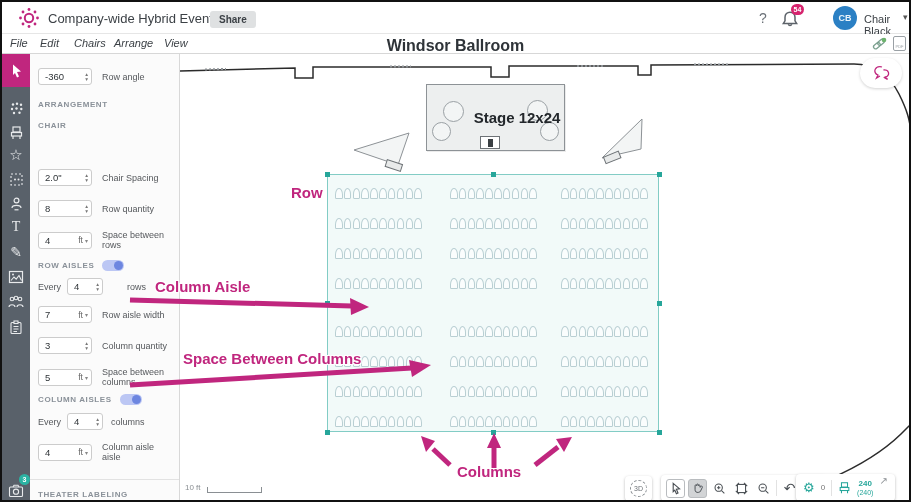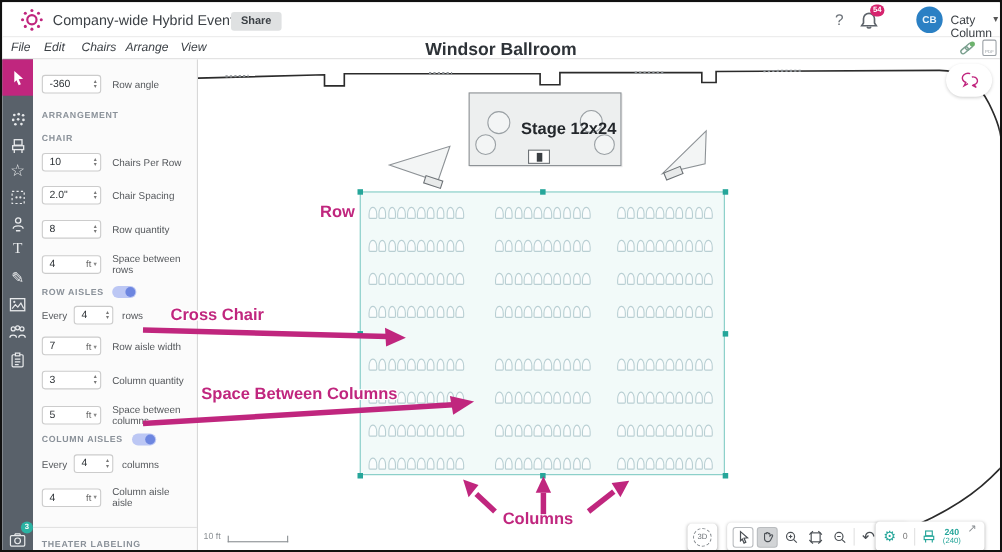--- a/index.html
+++ b/index.html
@@ -105,21 +105,21 @@
     </svg>
     <div id="event-title">Company-wide Hybrid Event</div>
     <button id="share-btn">Share</button>
     <div id="help-icon">?</div>
     <svg id="bell-wrap" viewBox="0 0 16 16">
       <path d="M8 2.5 a4 4 0 0 1 4 4 v3 l1.3 2 H2.7 L4 9.5 v-3 a4 4 0 0 1 4-4 z" fill="none" stroke="#5d636a" stroke-width="1.2"></path>
       <path d="M6.6 12.2 a1.5 1.5 0 0 0 2.8 0" fill="none" stroke="#5d636a" stroke-width="1.2"></path>
     </svg>
     <div id="notif-badge">54</div>
     <div id="avatar">CB</div>
-    <div id="user-name">Caty Column</div>
+    <div id="user-name">Chair Black</div>
     <div id="user-caret">▾</div>
   </header>
 
   <nav id="menu-bar">
     <span class="menu-item" style="left:8px">File</span>
     <span class="menu-item" style="left:38px">Edit</span>
     <span class="menu-item" style="left:72px">Chairs</span>
     <span class="menu-item" style="left:112px">Arrange</span>
     <span class="menu-item" style="left:162px">View</span>
     <div id="room-title">Windsor Ballroom</div>
@@ -236,30 +236,20 @@
             <span>▴</span>
             <span>▾</span>
           </span>
       </span>
       <span class="flabel">Row angle</span>
     </div>
 
     <div class="sec" style="top:46px">ARRANGEMENT</div>
     <div class="sec" style="top:67px">CHAIR</div>
 
-    <div class="frow" style="top:85px">
-      <span class="input-box">
-        <span>10</span>
-        <span class="spin">
-            <span>▴</span>
-            <span>▾</span>
-          </span>
-      </span>
-      <span class="flabel">Chairs Per Row</span>
-    </div>
 
     <div class="frow" style="top:115px">
       <span class="input-box">
         <span>2.0"</span>
         <span class="spin">
             <span>▴</span>
             <span>▾</span>
           </span>
       </span>
       <span class="flabel">Chair Spacing</span>
@@ -294,21 +284,21 @@
 
     <div class="frow" style="top:224px">
       <span class="inline-txt">Every</span>
       <span class="input-box small" style="margin-left:6px">
         <span>4</span>
         <span class="spin">
             <span>▴</span>
             <span>▾</span>
           </span>
       </span>
-      <span class="inline-txt" style="margin-left:8px">rows</span>
+      <span class="inline-txt" style="margin-left:24px">rows</span>
     </div>
 
     <div class="frow" style="top:252px">
       <span class="input-box">
         <span>7</span>
         <span class="unit">
             <span>ft</span>
             <span class="uc">▾</span>
           </span>
       </span>
@@ -784,17 +774,17 @@
       <polygon points="429,363 407,358 410,375" stroke="none"></polygon>
       <line x1="448" y1="463" x2="431" y2="447"></line>
       <polygon points="419,434 433,439 424,450" stroke="none"></polygon>
       <line x1="492" y1="466" x2="492" y2="446"></line>
       <polygon points="492,431 485,446 499,446" stroke="none"></polygon>
       <line x1="533" y1="463" x2="556" y2="445"></line>
       <polygon points="570,435 554,437 562,450" stroke="none"></polygon>
     </g>
   </svg>
   <div class="ann" style="left:289px; top:182px;">Row</div>
-  <div class="ann" style="left:153px; top:276px;">Cross Chair</div>
+  <div class="ann" style="left:153px; top:276px;">Column Aisle</div>
   <div class="ann" style="left:181px; top:348px;">Space Between Columns</div>
   <div class="ann" style="left:455px; top:461px;">Columns</div>
 
 </div>
 
 </body></html>

